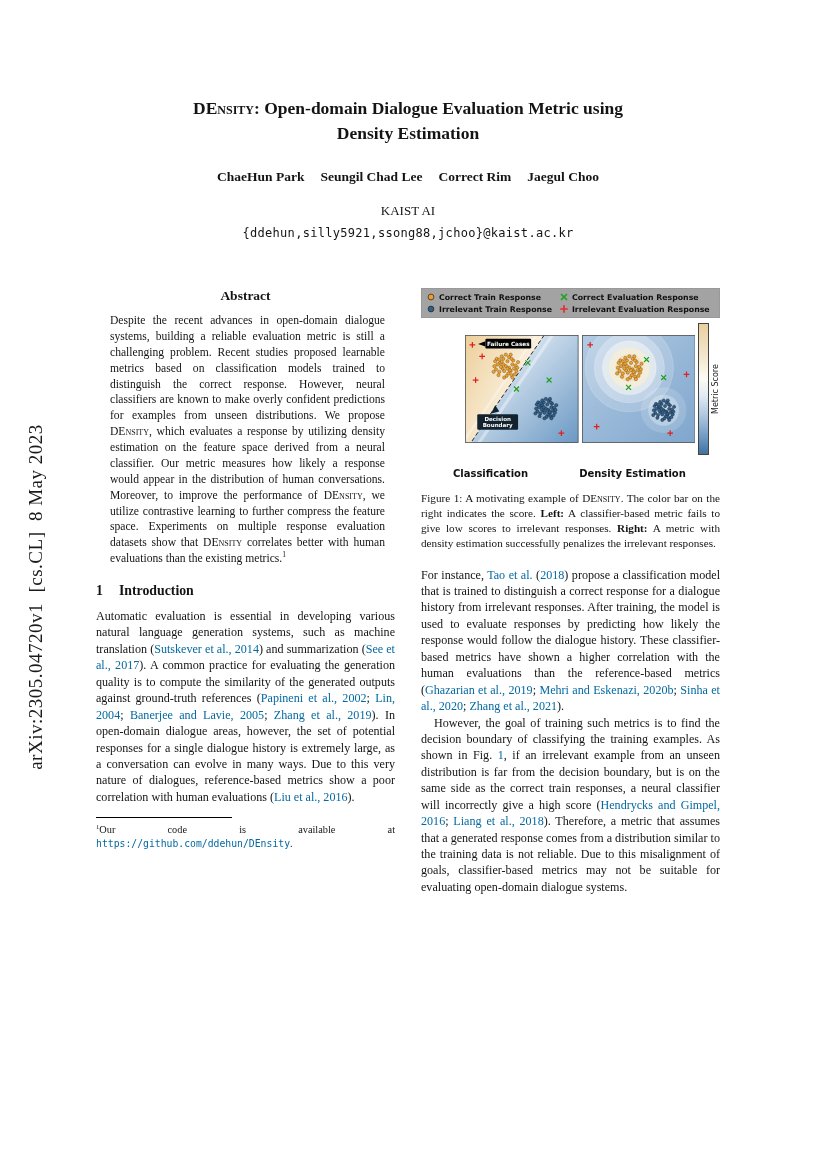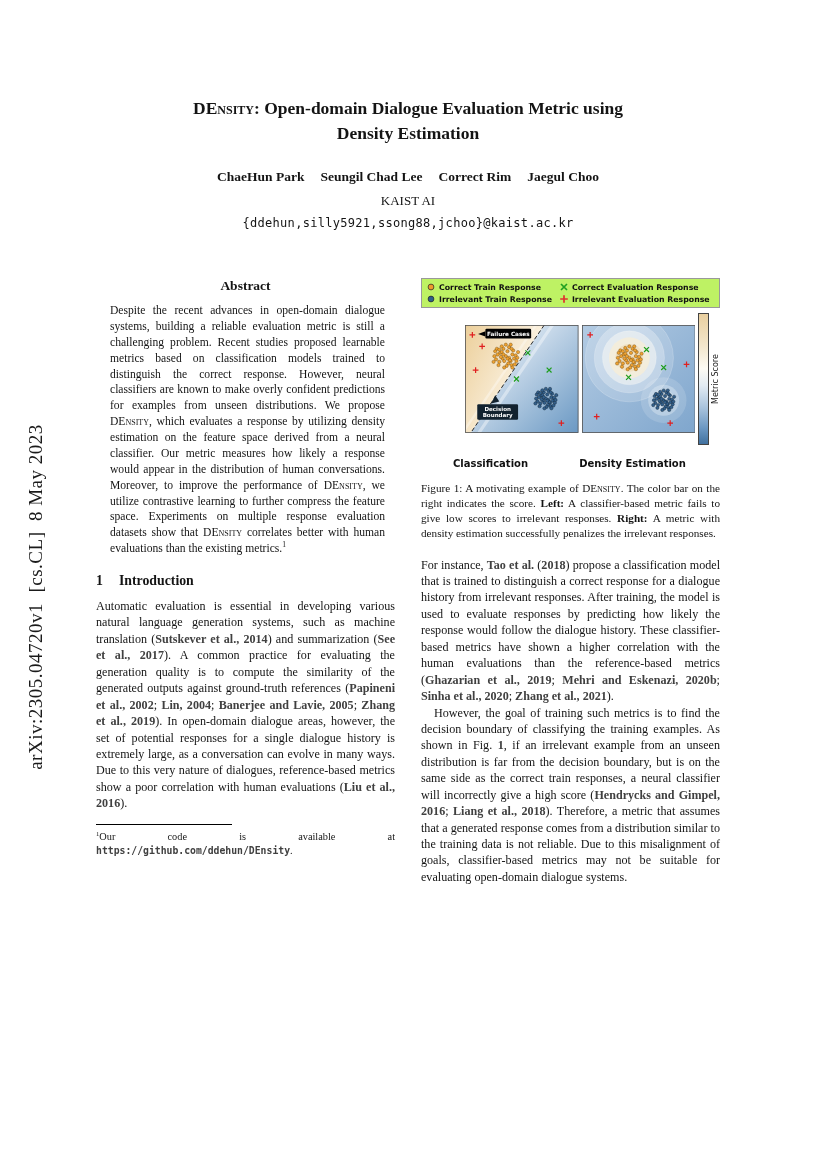--- a/index.html
+++ b/index.html
@@ -3,41 +3,41 @@
 <meta charset="utf-8">
 <style>
   html,body{margin:0;padding:0;background:#ffffff;}
   .page{position:relative;width:827px;height:1169px;background:#ffffff;overflow:hidden;
         color:#141414;font-family:"Liberation Serif",serif;}
   .arxiv-stamp{position:absolute;left:-224px;top:586px;width:520px;text-align:center;
         transform:rotate(-90deg);font-size:19px;color:#1a1a1a;letter-spacing:.5px;white-space:pre;}
   .content{position:absolute;left:96px;top:0;width:624px;}
   .title{margin:96px auto 0;width:446px;text-align:center;font-size:17.5px;font-weight:bold;line-height:1.4;}
   .authors{display:flex;justify-content:center;gap:16px;margin-top:24px;font-weight:bold;font-size:13.5px;}
-  .affil{text-align:center;font-size:13px;margin-top:8px;}
+  .affil{text-align:center;font-size:13px;margin-top:18px;}
   .email{text-align:center;font-family:"DejaVu Sans Mono",monospace;font-size:12px;margin-top:7px;letter-spacing:.3px;}
   .cols{display:flex;gap:26px;margin-top:48px;}
   .col{width:299px;}
   .abs-head{text-align:center;font-weight:bold;font-size:13.5px;margin-bottom:9px;}
   .abs-body{margin:0;padding:0 10px 0 14px;font-size:11.6px;line-height:1.37;text-align:justify;}
   .sec-head{font-size:13.8px;font-weight:bold;margin:16px 0 9px;}
   .sec-num{margin-right:16px;}
   .body-p{margin:0;font-size:12.1px;line-height:1.36;text-align:justify;}
   .body-p.indent{text-indent:13px;}
   .fn-rule{width:136px;border-top:1px solid #000;margin:12px 0 5px;}
   .footnote{margin:0;font-size:10.3px;line-height:1.35;text-align:justify;}
-  .lnk{color:#404040;font-weight:bold;}
+  .lnk{color:#0369a1;}
   .sc{font-variant:small-caps;}
   .bold{font-weight:bold;}
   .mono{font-family:"DejaVu Sans Mono",monospace;font-size:.95em;}
   sup{font-size:.65em;line-height:0;}
   
   .figure{width:299px;}
   .legend{display:grid;grid-template-columns:46% 54%;border:1px solid #999;padding:3px 4px;row-gap:2px;
-        font-family:"DejaVu Sans",sans-serif;font-size:7.8px;font-weight:600;color:#111;background:#bef264;}
+        font-family:"DejaVu Sans",sans-serif;font-size:7.8px;font-weight:600;color:#111;background:#a3a3a3;}
   .lg-item{display:flex;align-items:center;gap:3px;}
   .lg-mark{width:10px;height:10px;flex:0 0 10px;}
   .panels{display:flex;gap:3px;margin-top:5px;align-items:flex-start;padding-left:44px;}
   .panel{width:139px;height:132px;display:block;}
   .cbar-wrap{display:flex;gap:2px;height:132px;}
   .cbar{width:9px;height:130px;border:1px solid #444;
         background:linear-gradient(180deg,#e9cf9f 0%,#f3e7cd 25%,#fdfbf4 42%,#e2ebf3 55%,#a9c3dd 72%,#6b97c2 88%,#41719f 100%);}
   .cbar-label{writing-mode:vertical-rl;transform:rotate(180deg);font-family:"DejaVu Sans",sans-serif;
         font-size:8px;display:flex;align-items:center;justify-content:center;color:#222;}
   .panel-labels{display:flex;gap:3px;margin-top:13px;font-family:"DejaVu Sans",sans-serif;font-size:10px;font-weight:600;color:#111;}

